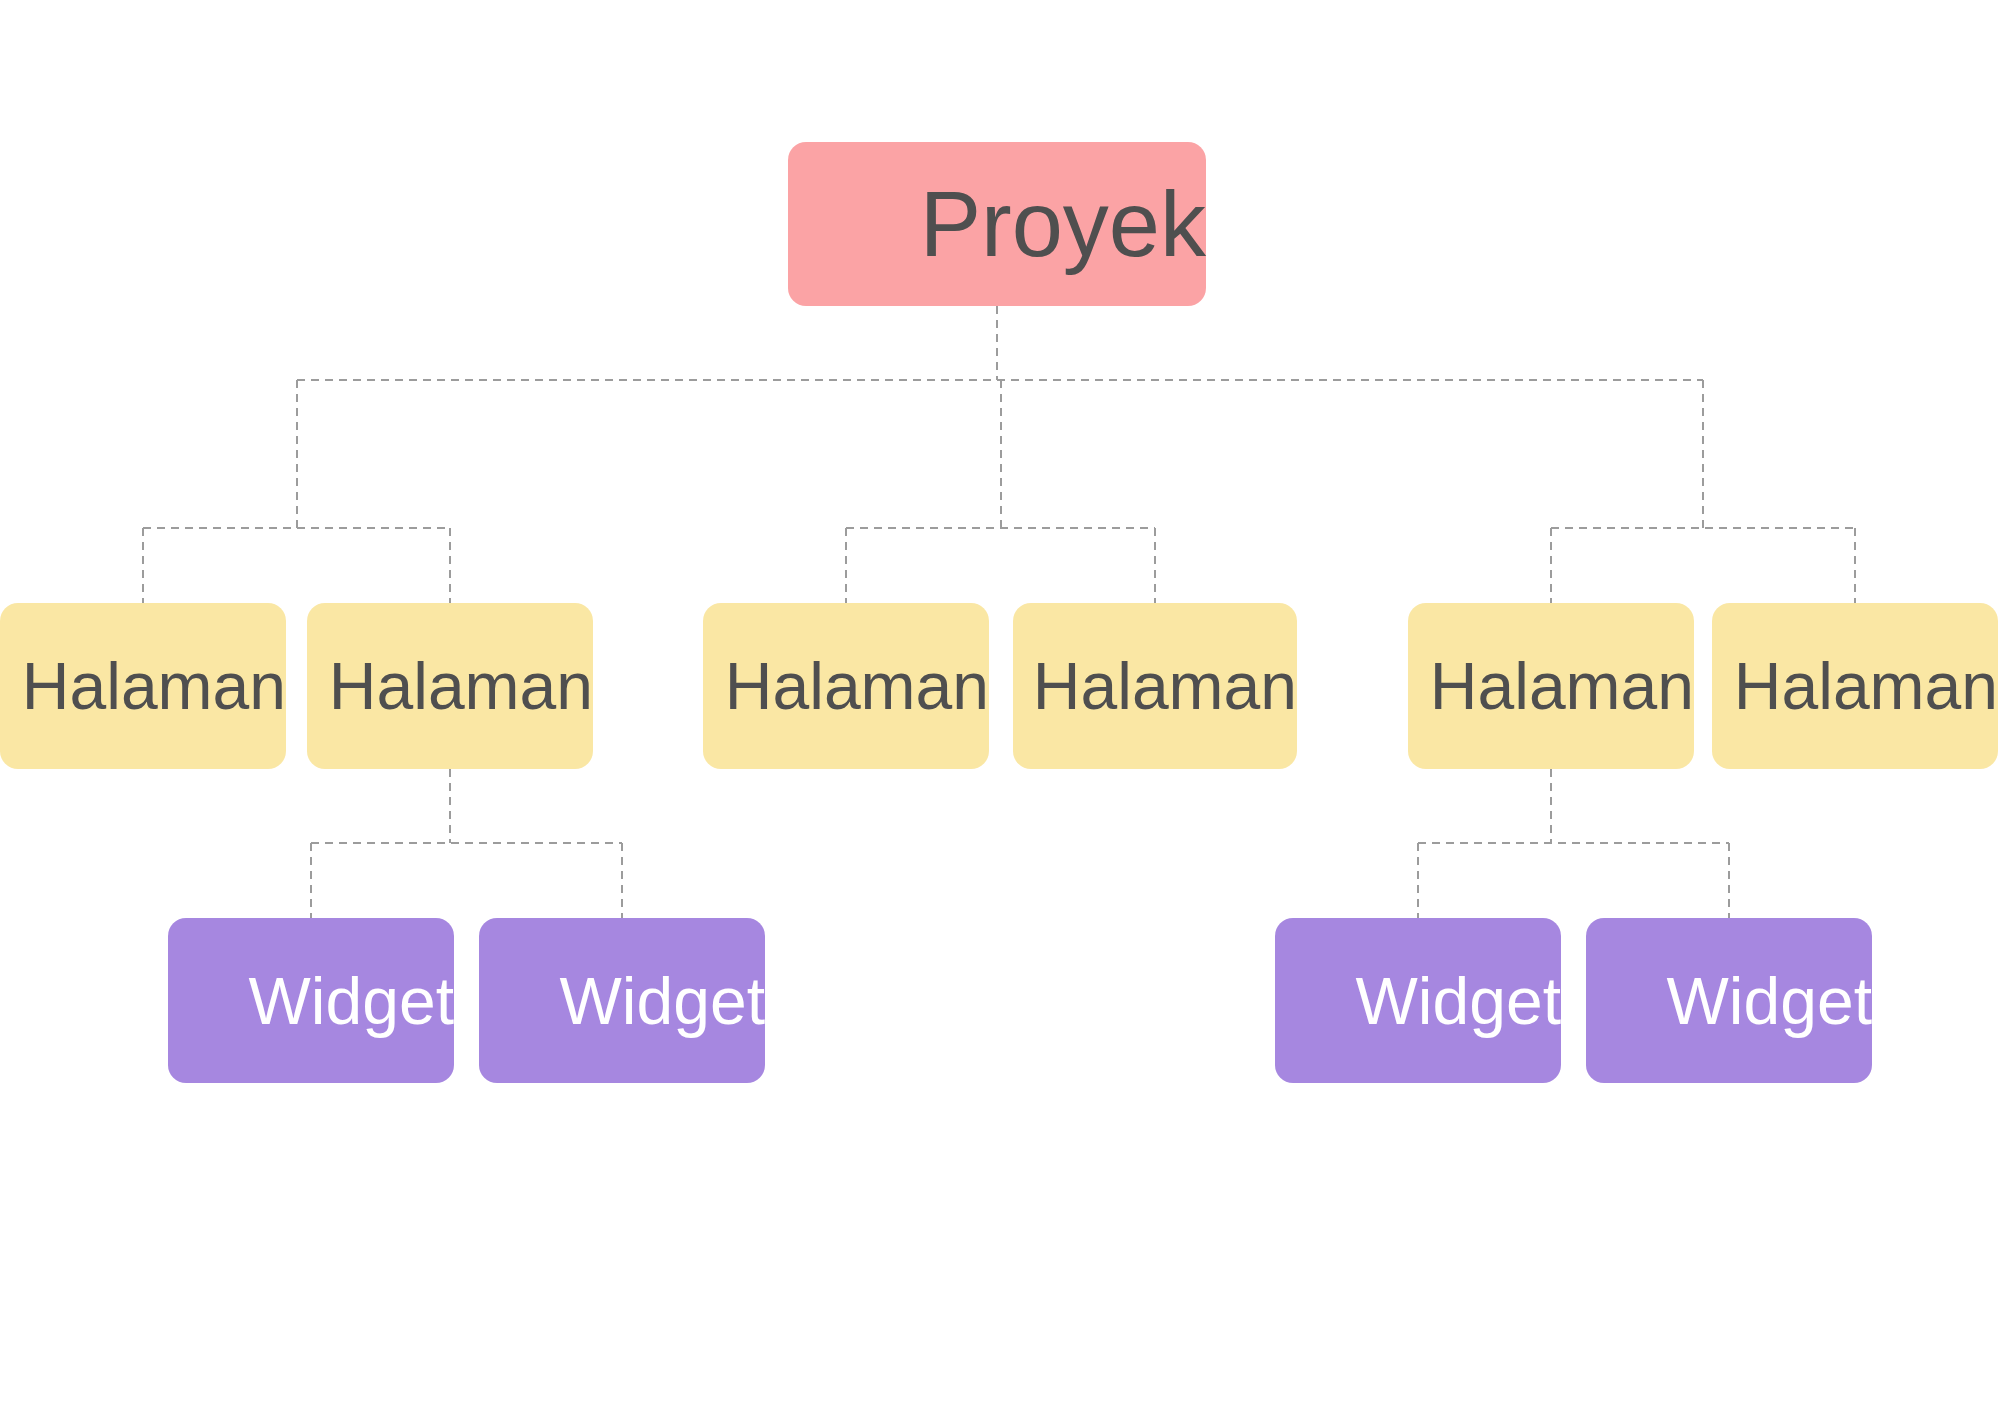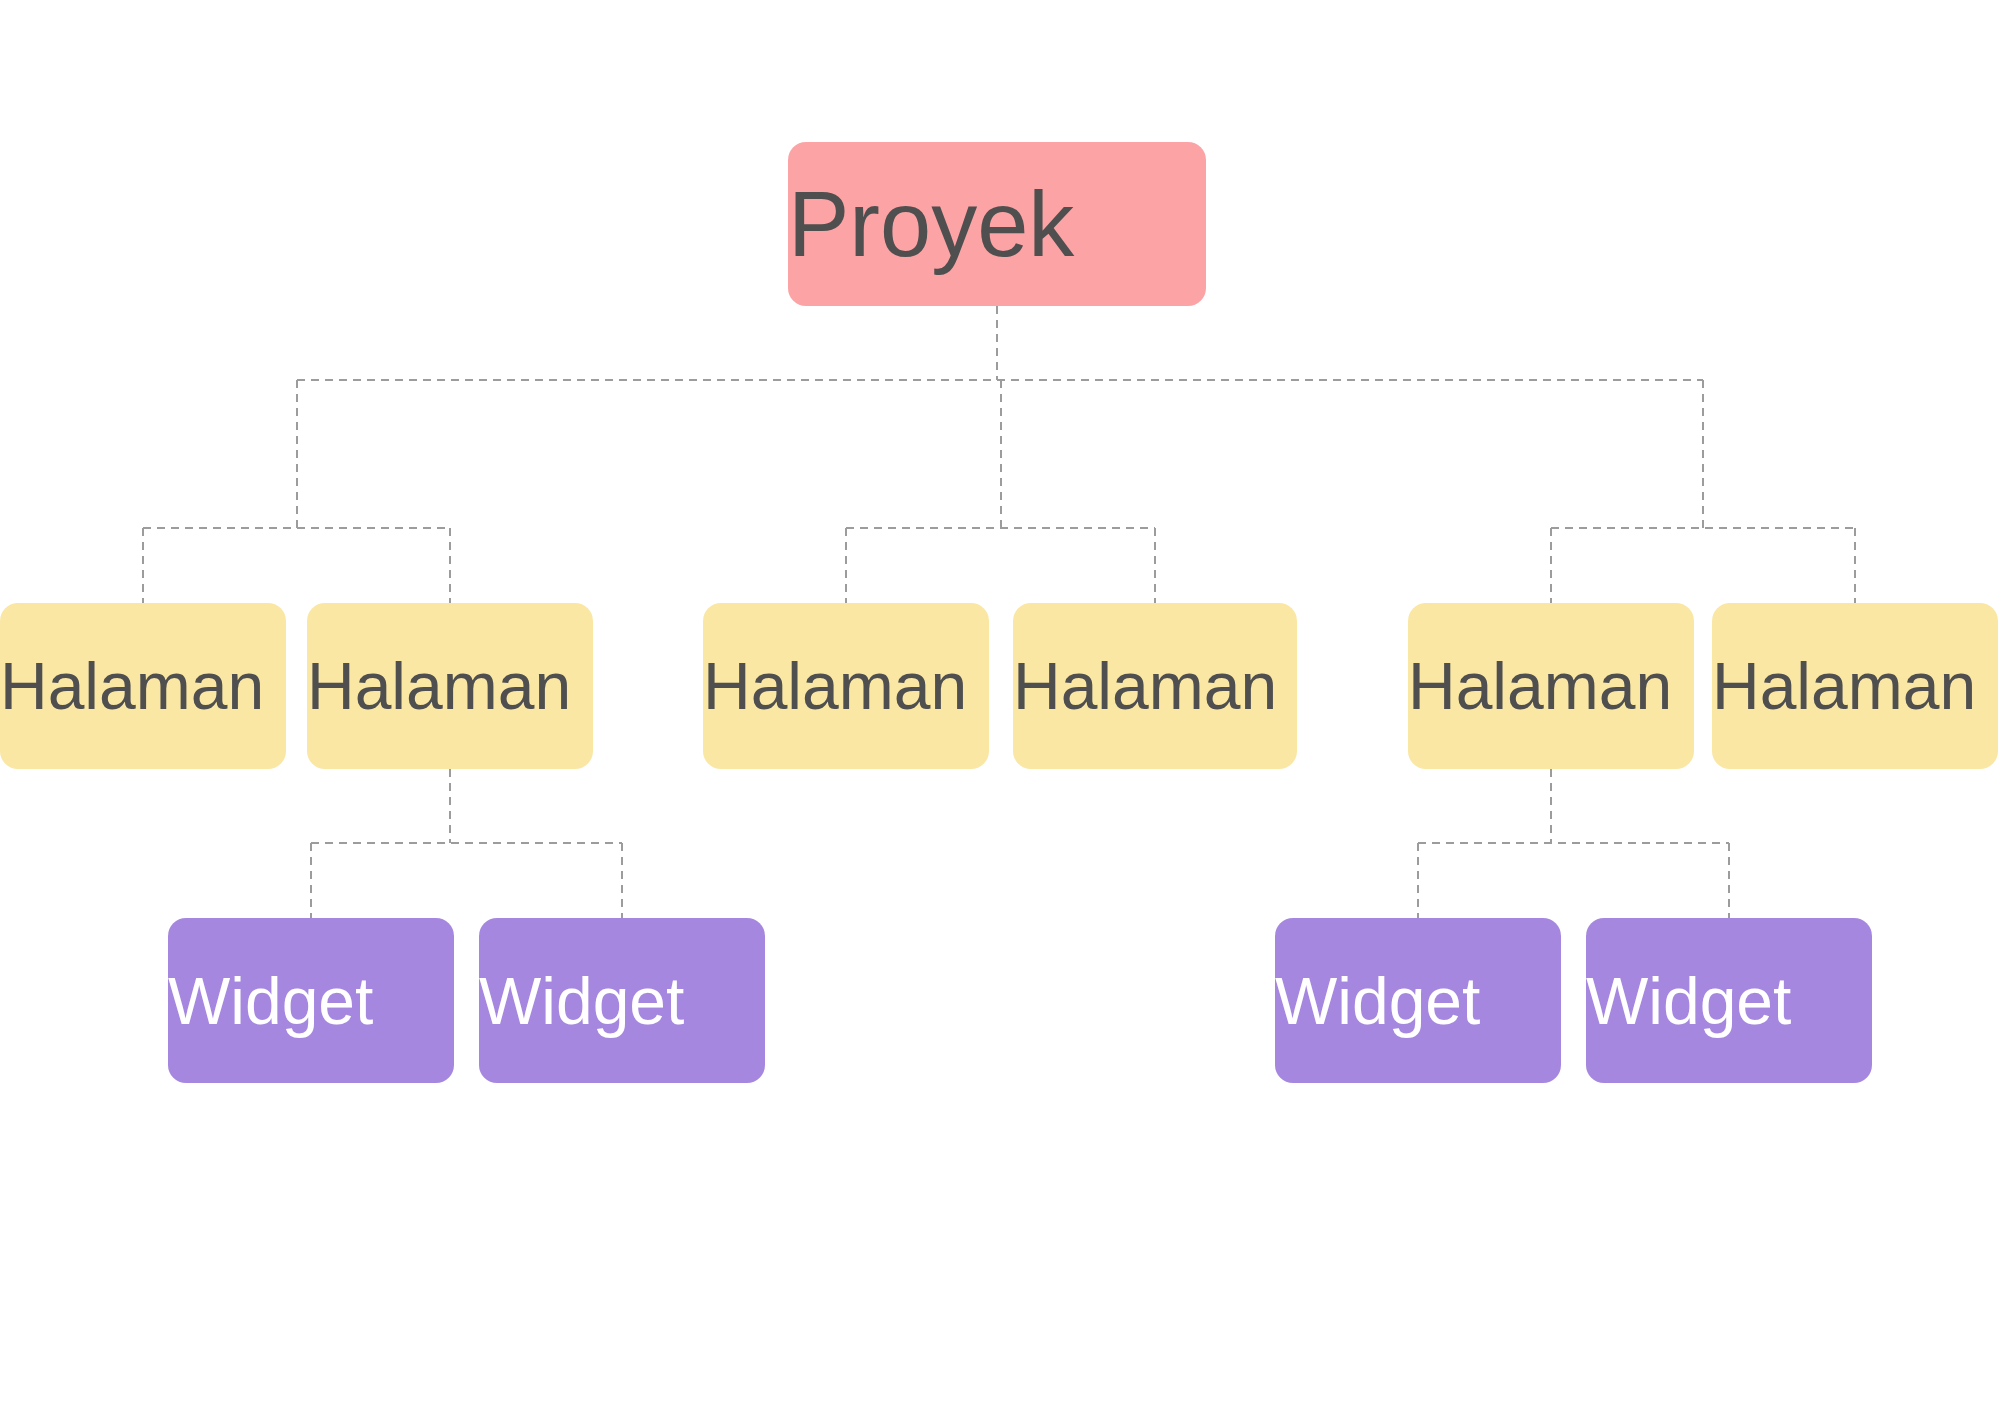--- a/index.html
+++ b/index.html
@@ -6,21 +6,21 @@
   body { font-family: "Liberation Sans", sans-serif; }
   #canvas {
     position: relative;
     overflow: hidden;
     background: #ffffff;
   }
   .node {
     position: absolute;
     display: flex;
     align-items: center;
-    justify-content: flex-start;
+    justify-content: flex-end;
     border-radius: 18px;
     font-weight: 400;
     white-space: nowrap;
     box-sizing: border-box;
   }
   .node span { display: block; line-height: 1; }
   .line { position: absolute; pointer-events: none; }
 </style>
 </head>
 <body>

